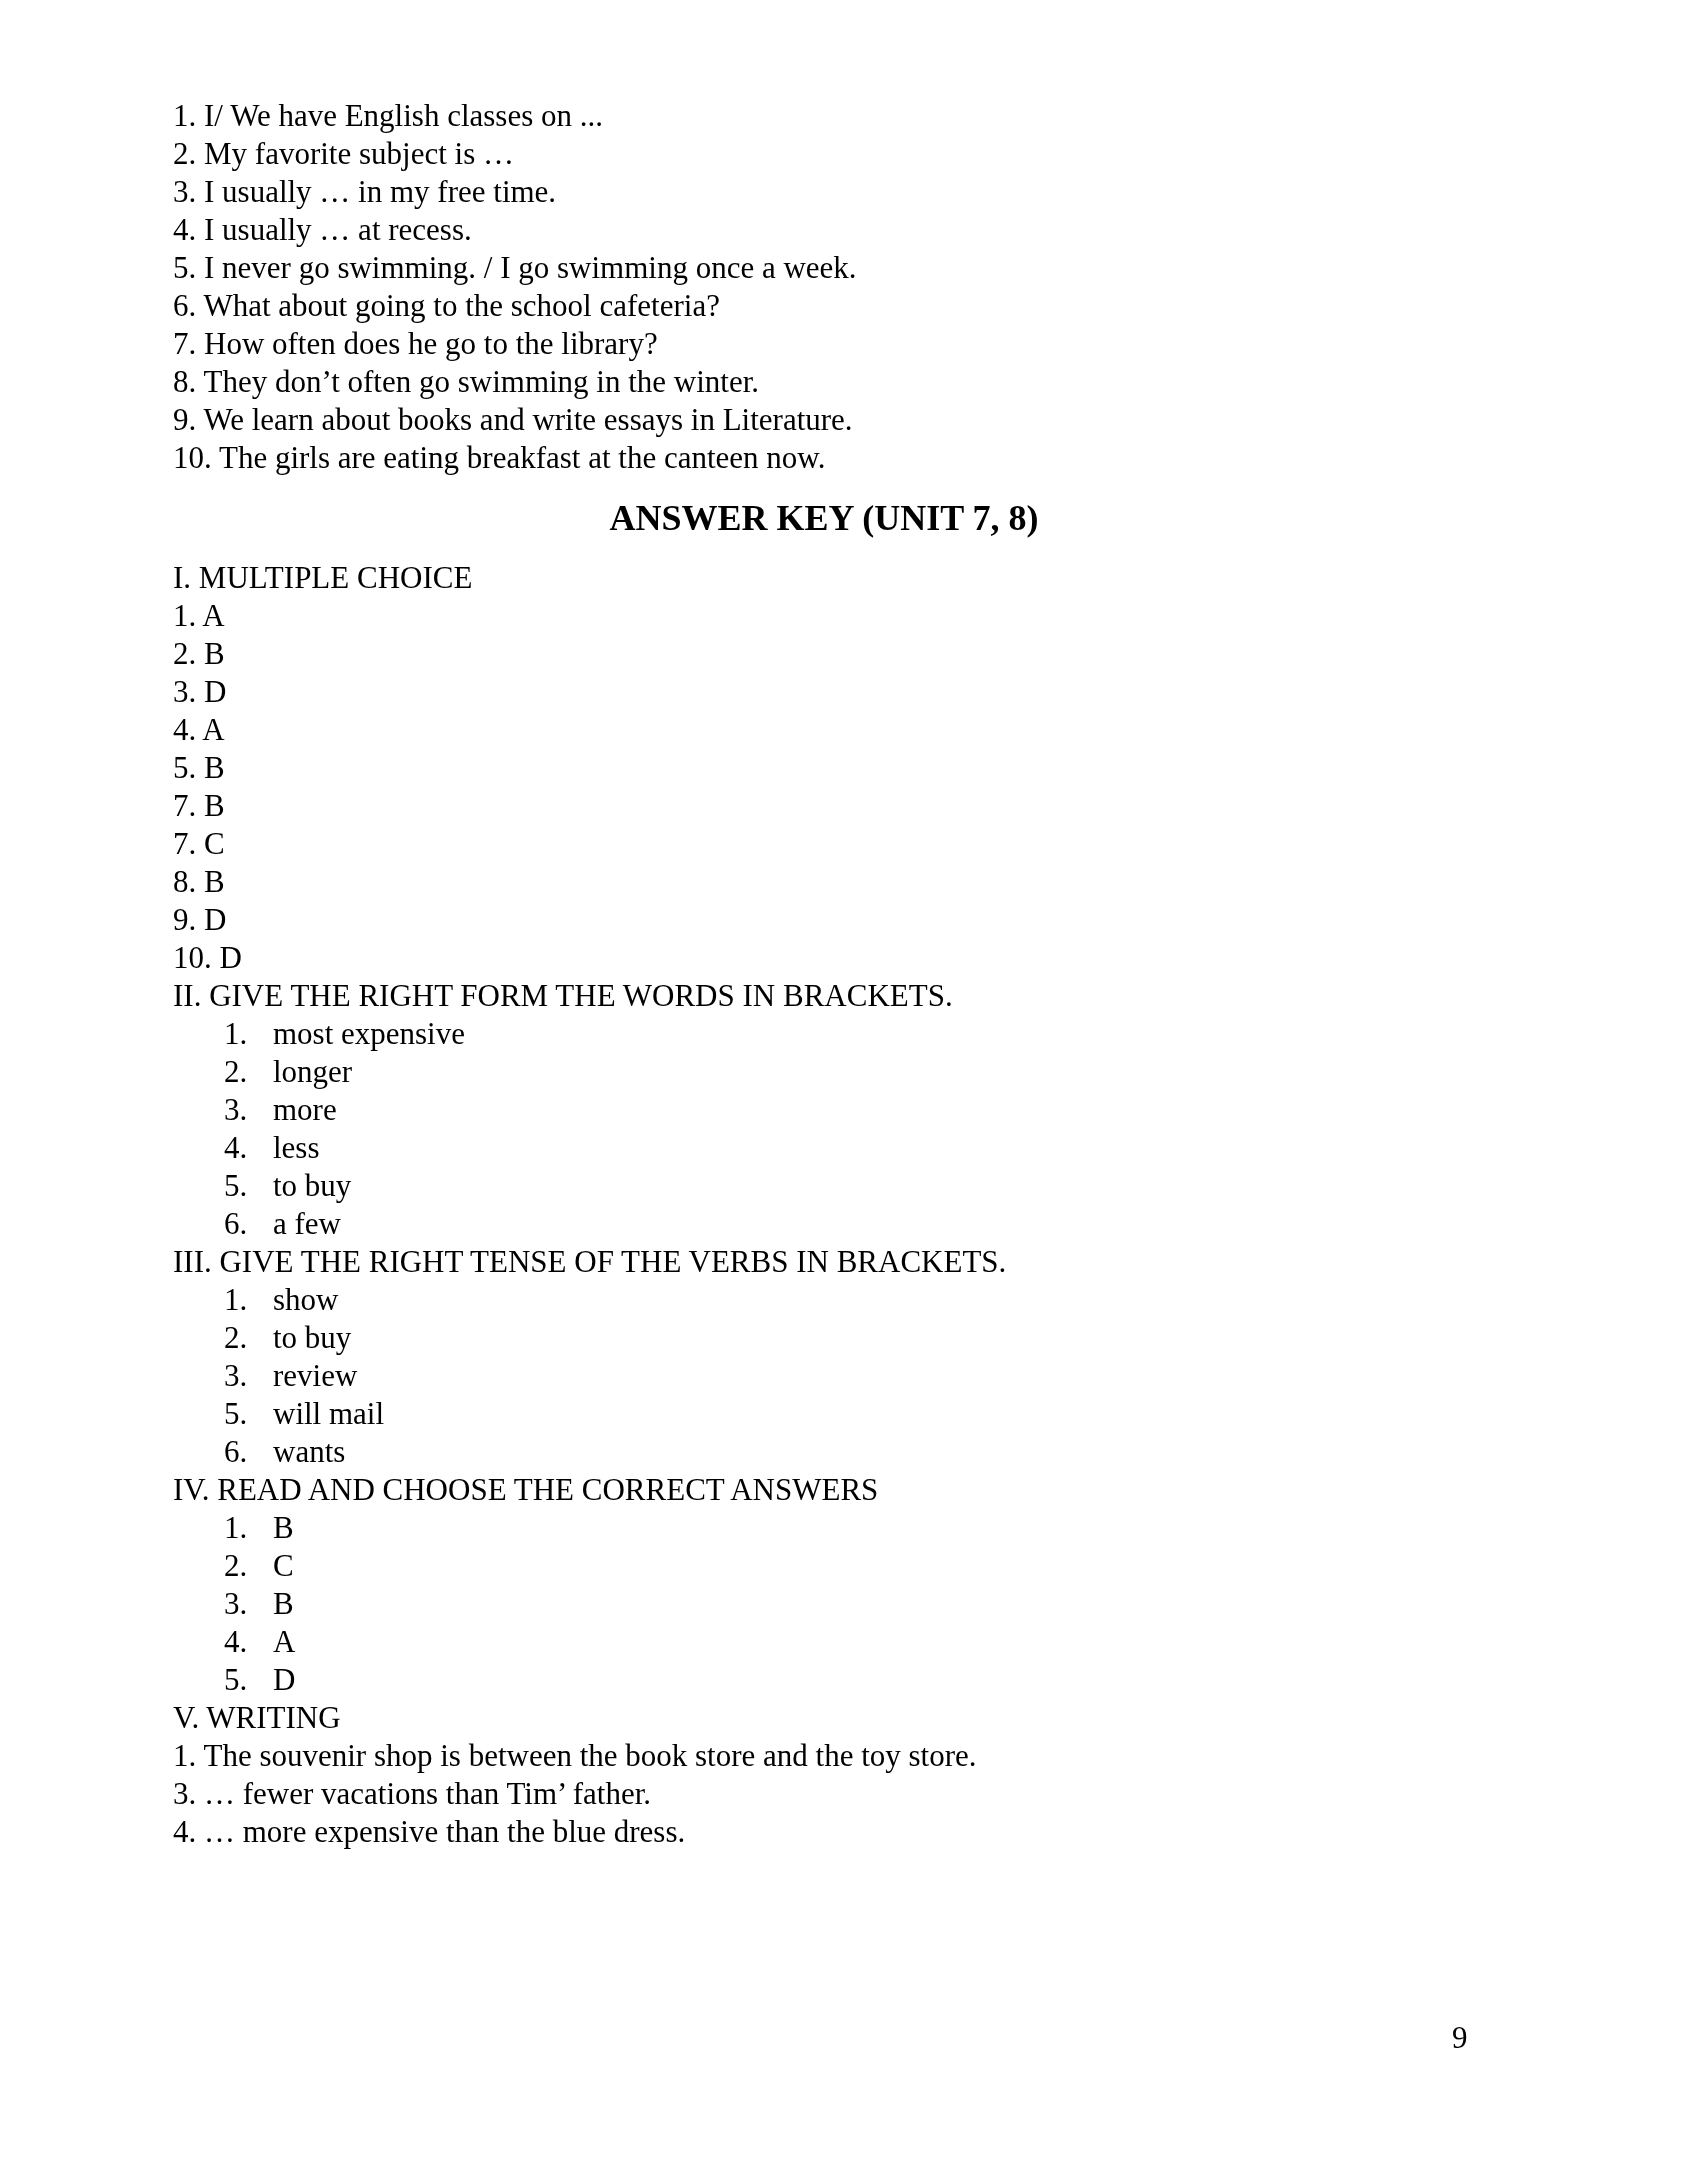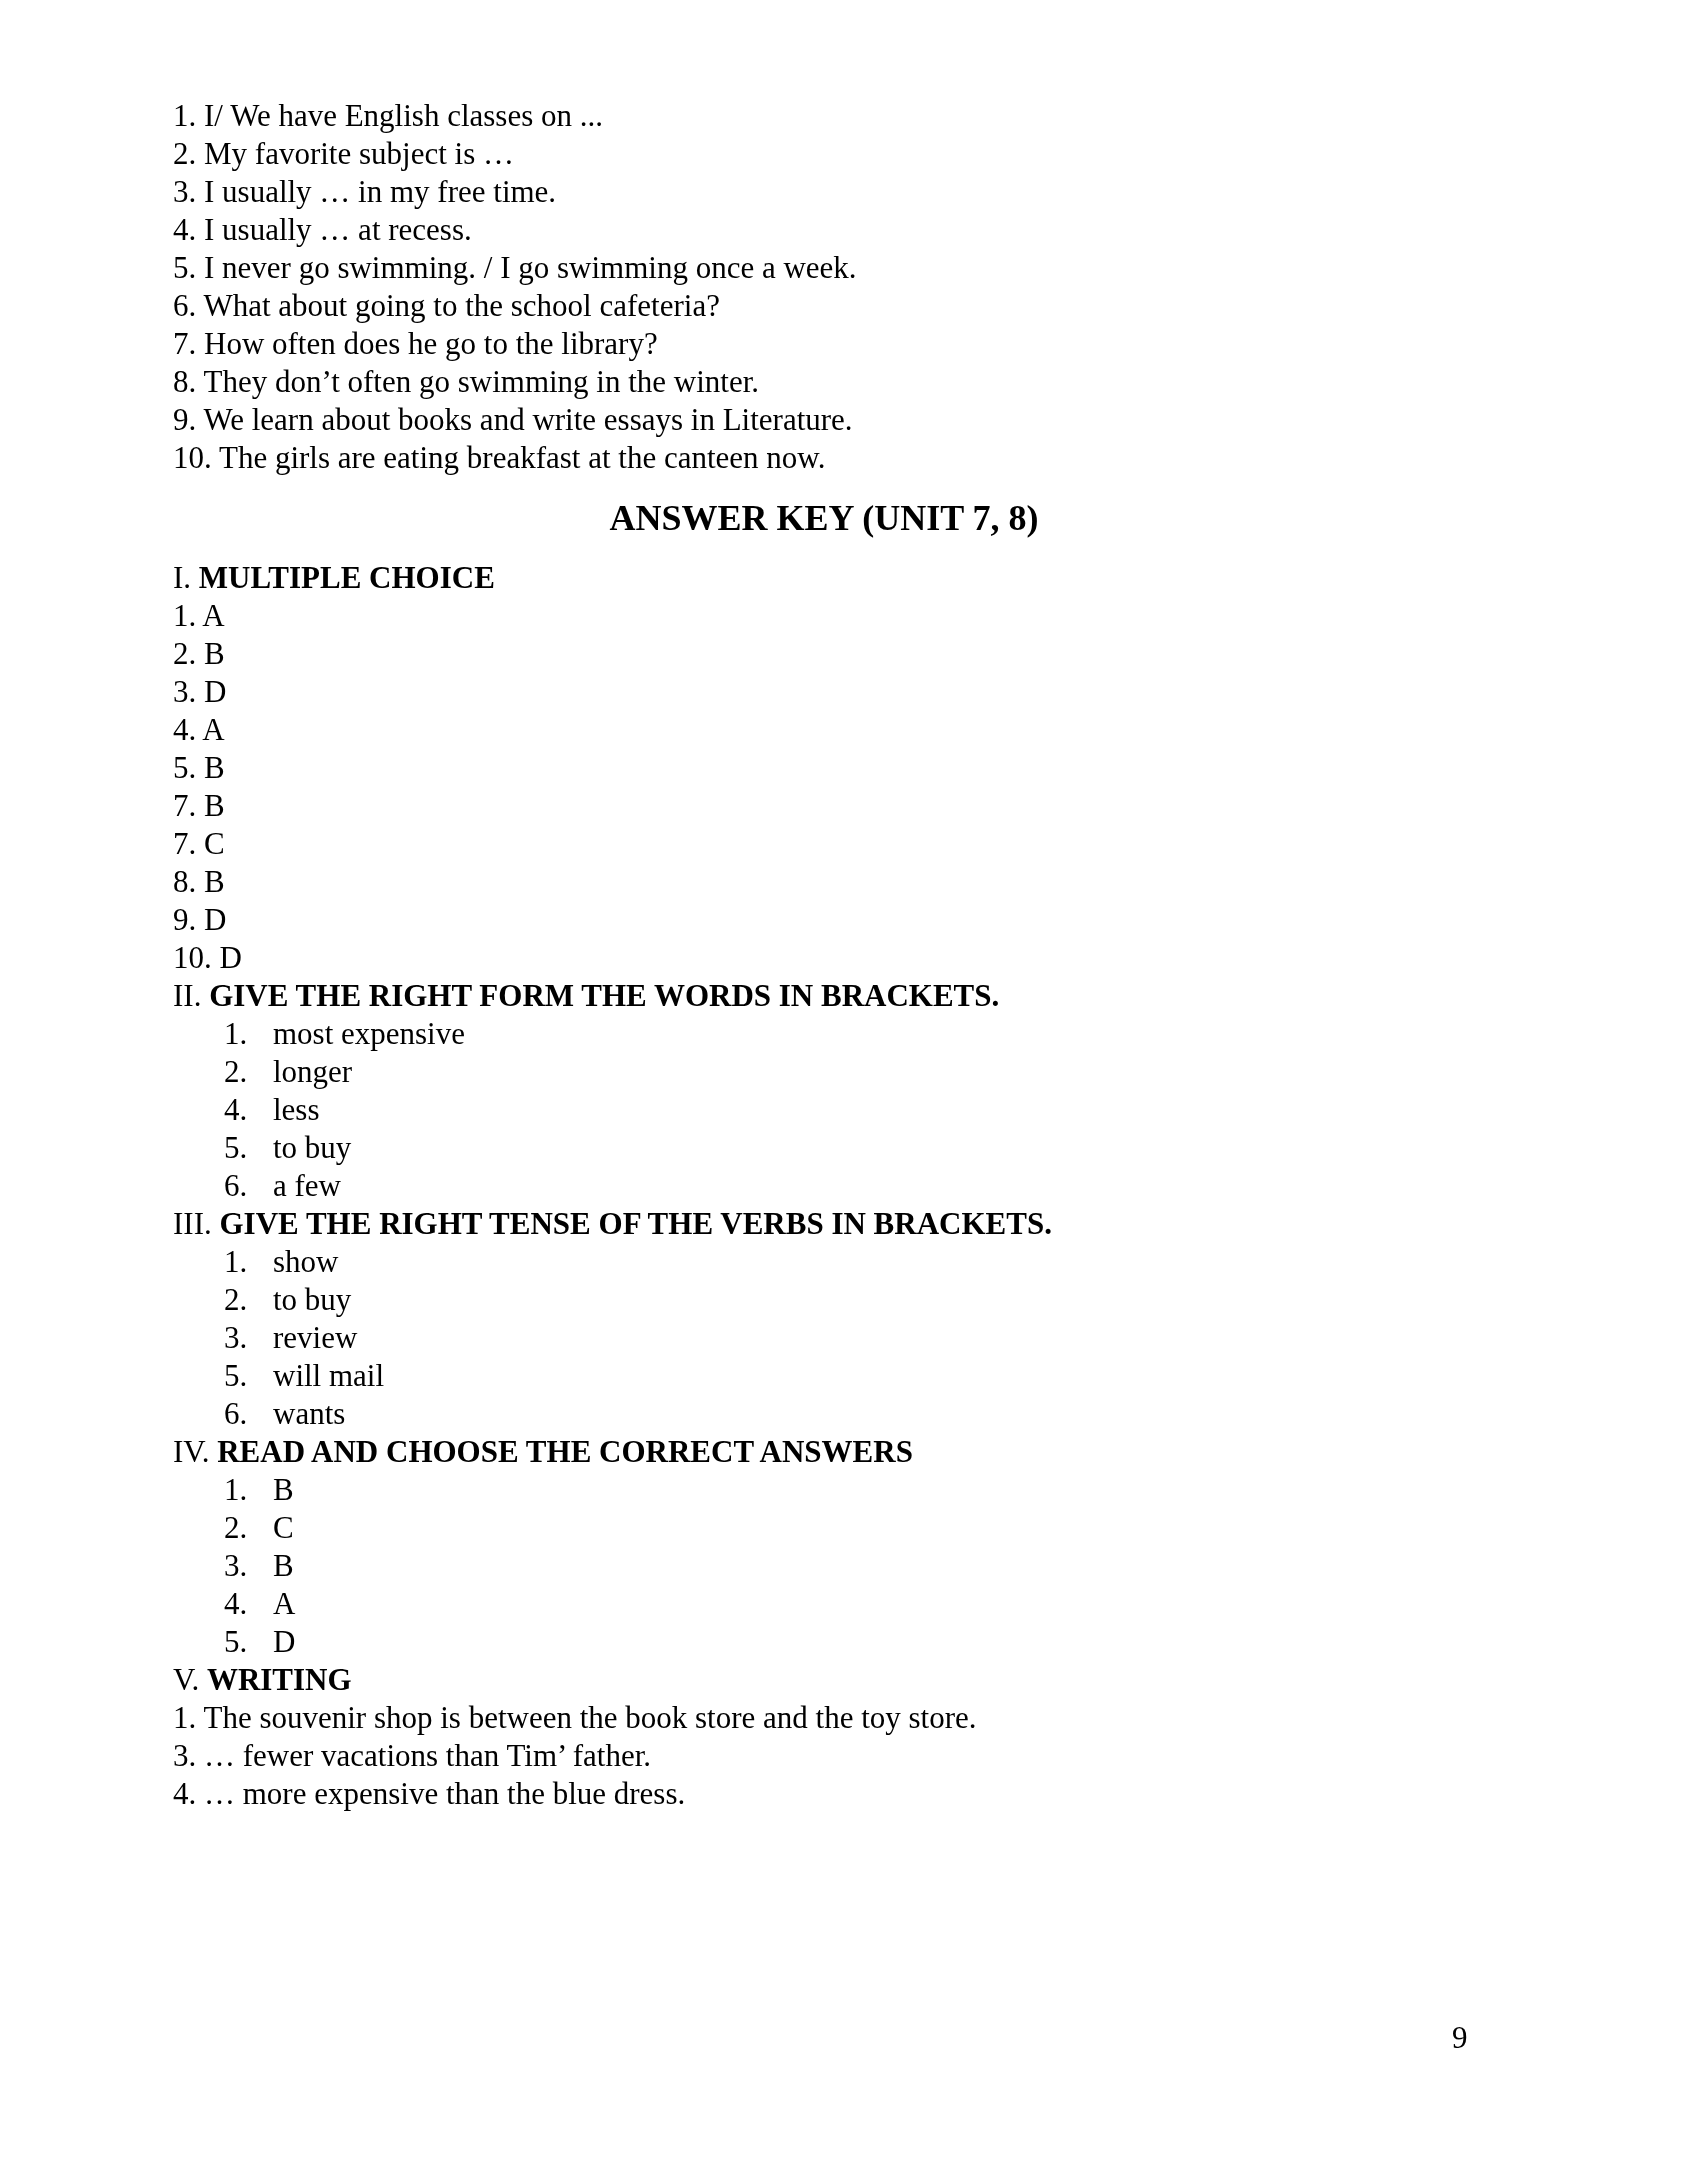--- a/index.html
+++ b/index.html
@@ -1,21 +1,21 @@
 <!DOCTYPE html>
 <html style="font-size:13px"><head>
 <meta charset="utf-8">
 <style>
   html, body { margin:0; padding:0; background:#ffffff; }
   body { width:1687px; height:2183px; position:relative; overflow:hidden;
          font-family:"Liberation Serif", "DejaVu Serif", serif; color:#000; }
   .page { position:absolute; left:173px; top:97px; width:1335px; }
   .line { font-size:31px; line-height:38px; height:38px; white-space:nowrap; }
   .u { text-underline-offset:3.3px; }
-  .b { font-weight:bold; }
+  .b { font-weight:normal; }
   .heading { font-size:36px; font-weight:bold; text-align:center; height:82px; line-height:82px; margin-top:0; margin-left:-33px; }
   .ind { padding-left:51px; }
   .ind .num { display:inline-block; width:49px; }
   .pagenum { position:absolute; left:1452px; top:2020px; font-size:31px; }
 </style>
 </head>
 <body>
 
 <div class="page">
   <div id="top-list">
@@ -39,20 +39,21 @@
       <div class="line">4. A</div>
       <div class="line">5. B</div>
       <div class="line">7. B</div>
       <div class="line">7. C</div>
       <div class="line">8. B</div>
       <div class="line">9. D</div>
       <div class="line">10. D</div>
       <div class="line">II. <span class="b">GIVE THE RIGHT FORM THE WORDS IN BRACKETS.</span></div>
       <div class="line ind"><span class="num">1.</span><span>most expensive</span></div>
       <div class="line ind"><span class="num">2.</span><span>longer</span></div>
+      <div class="line ind"><span class="num">3.</span><span>more</span></div>
       <div class="line ind"><span class="num">4.</span><span>less</span></div>
       <div class="line ind"><span class="num">5.</span><span>to buy</span></div>
       <div class="line ind"><span class="num">6.</span><span>a few</span></div>
       <div class="line">III. <span class="b">GIVE THE RIGHT TENSE OF THE VERBS IN BRACKETS.</span></div>
       <div class="line ind"><span class="num">1.</span><span>show</span></div>
       <div class="line ind"><span class="num">2.</span><span>to buy</span></div>
       <div class="line ind"><span class="num">3.</span><span>review</span></div>
       <div class="line ind"><span class="num">5.</span><span>will mail</span></div>
       <div class="line ind"><span class="num">6.</span><span>wants</span></div>
       <div class="line">IV. <span class="b">READ AND CHOOSE THE CORRECT ANSWERS</span></div>

